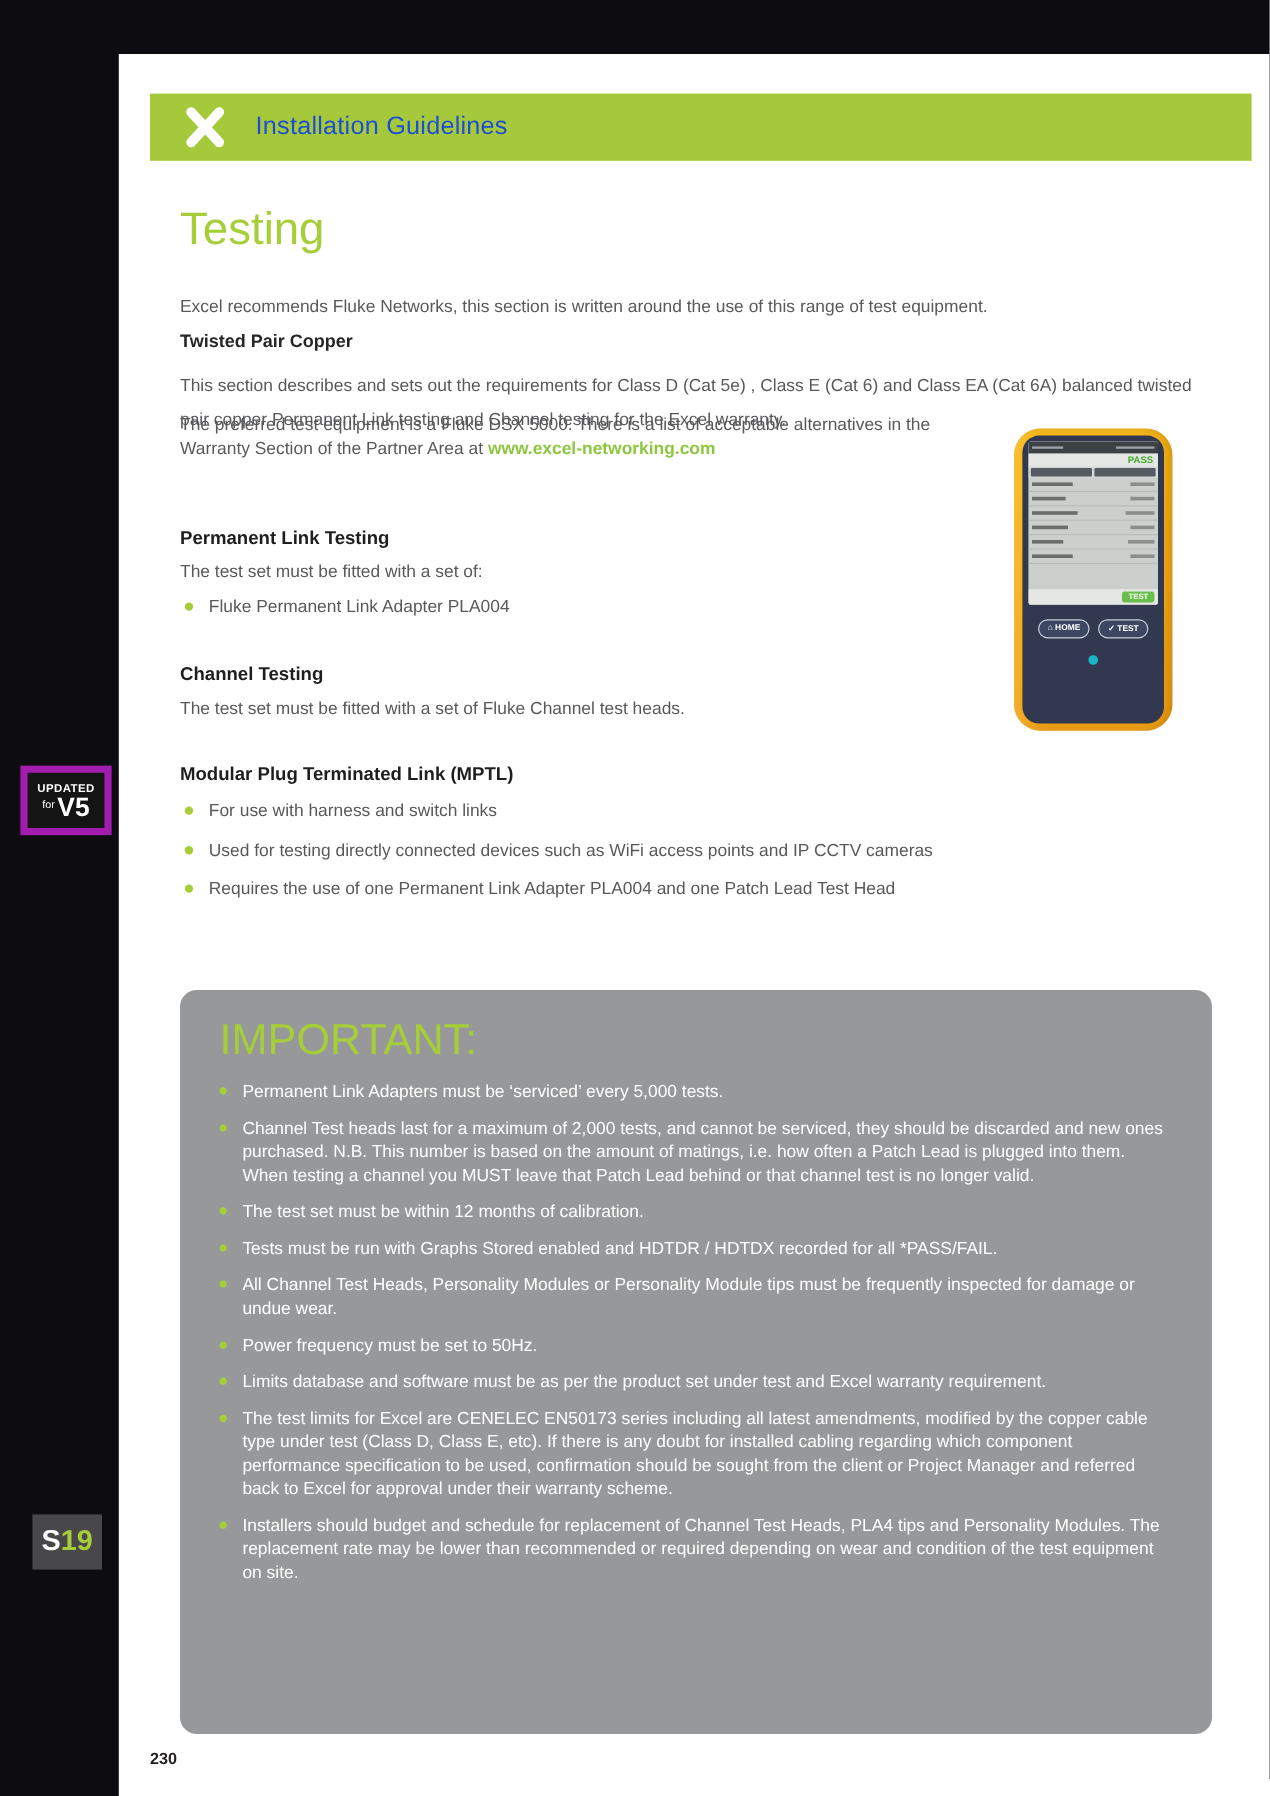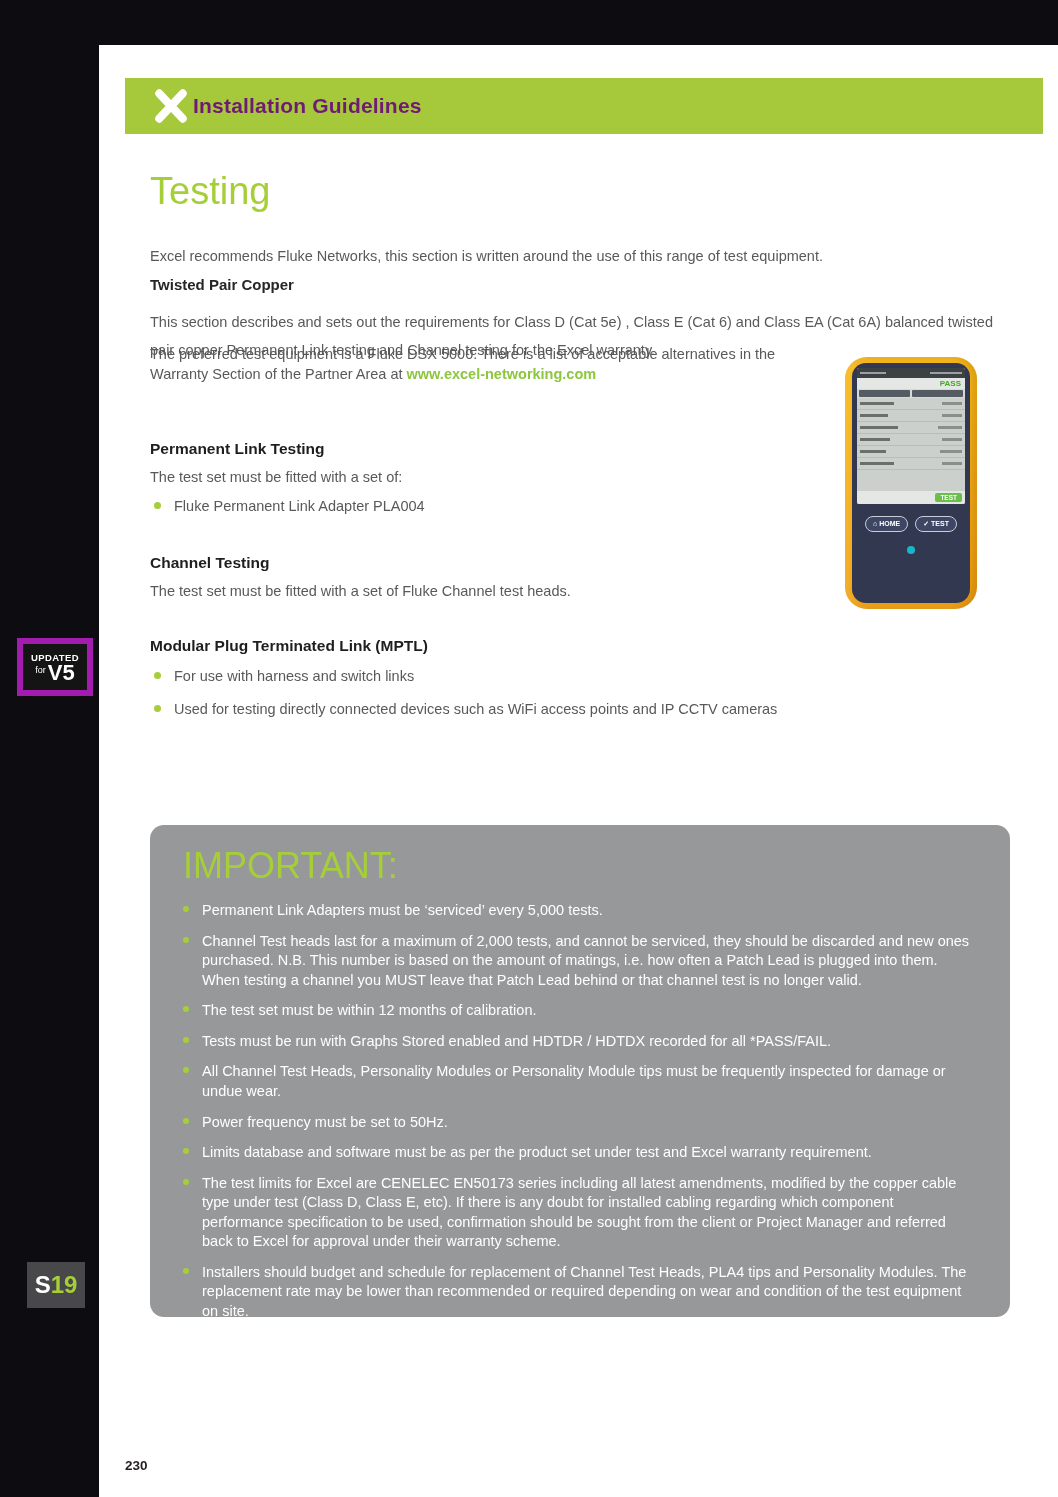--- a/index.html
+++ b/index.html
@@ -10,21 +10,21 @@
     -webkit-font-smoothing:antialiased;
   }
   .page{position:absolute;left:99px;top:45px;width:959px;height:1452px;background:#ffffff;}
 
   
   .green-bar{
     position:absolute;left:125px;top:78px;width:918px;height:56px;
     background:#a5c93b;display:flex;align-items:center;
   }
   .logo-x{width:36px;height:36px;margin-left:28px;flex:0 0 auto;}
-  .green-bar-title{color:#701a75;font-size:21px;margin-left:4px;font-weight:700;letter-spacing:.2px;}
+  .green-bar-title{color:#1d4ed8;font-size:21px;margin-left:24px;font-weight:400;letter-spacing:.2px;}
 
   
   .page-title{position:absolute;left:150px;top:170px;font-size:38px;color:#a6ce39;font-weight:400;}
   .intro{position:absolute;left:150px;top:246px;width:780px;font-size:14.5px;color:#58595b;line-height:1.4;}
   .h2{position:absolute;left:150px;top:276px;font-size:15px;font-weight:bold;color:#262626;}
   .para1{position:absolute;left:150px;top:308px;width:845px;font-size:14.5px;color:#58595b;line-height:1.95;}
   .para2{position:absolute;left:150px;top:344px;width:648px;font-size:14.5px;color:#58595b;line-height:1.38;}
   .link{color:#8dc63f;font-weight:bold;text-decoration:none;}
 
   .h3{position:absolute;font-size:15.5px;font-weight:bold;color:#1e1e1e;}
@@ -46,21 +46,21 @@
     background:#141414;border:6px solid #a21caf;color:#ffffff;
     display:flex;flex-direction:column;align-items:center;justify-content:center;
   }
   .v5-line1{font-size:9.5px;font-weight:bold;letter-spacing:.4px;}
   .v5-line2{display:flex;align-items:center;gap:2px;line-height:1;}
   .v5-for{font-size:9px;padding-bottom:3px;}
   .v5-big{font-size:22px;font-weight:bold;line-height:.9;}
 
   
   .important-box{
-    position:absolute;left:150px;top:825px;width:860px;height:492px;
+    position:absolute;left:150px;top:825px;width:860px;height:620px;
     background:#97989a;border-radius:14px;box-sizing:border-box;
     padding:20px 36px 0 33px;
   }
   .important-title{font-size:36px;color:#a6ce39;font-weight:400;margin:0 0 14px 0;}
   ul.ilist{list-style:none;margin:0;padding:0;}
   ul.ilist li{
     position:relative;padding-left:19px;margin-bottom:11px;
     font-size:14.5px;color:#ffffff;line-height:1.35;
   }
   ul.ilist .dot-icon{left:0;top:5px;width:6px;height:6px;}
@@ -135,20 +135,21 @@
   <li><span class="dot-icon"></span><span>Fluke Permanent Link Adapter PLA004</span></li>
 </ul>
 
 <div class="h3" style="left:150px;top:554px;">Channel Testing</div>
 <div class="lead" style="left:150px;top:583px;">The test set must be fitted with a set of Fluke Channel test heads.</div>
 
 <div class="h3" style="left:150px;top:637px;">Modular Plug Terminated Link (MPTL)</div>
 <ul class="blist" style="left:150px;top:667px;width:720px;">
   <li><span class="dot-icon"></span><span>For use with harness and switch links</span></li>
   <li><span class="dot-icon"></span><span>Used for testing directly connected devices such as WiFi access points and IP CCTV cameras</span></li>
+  <li><span class="dot-icon"></span><span>Requires the use of one Permanent Link Adapter PLA004 and one Patch Lead Test Head</span></li>
 </ul>
 
 <div class="v5-badge">
   <div class="v5-line1">UPDATED</div>
   <div class="v5-line2">
     <span class="v5-for">for</span>
     <span class="v5-big">V5</span>
   </div>
 </div>
 

